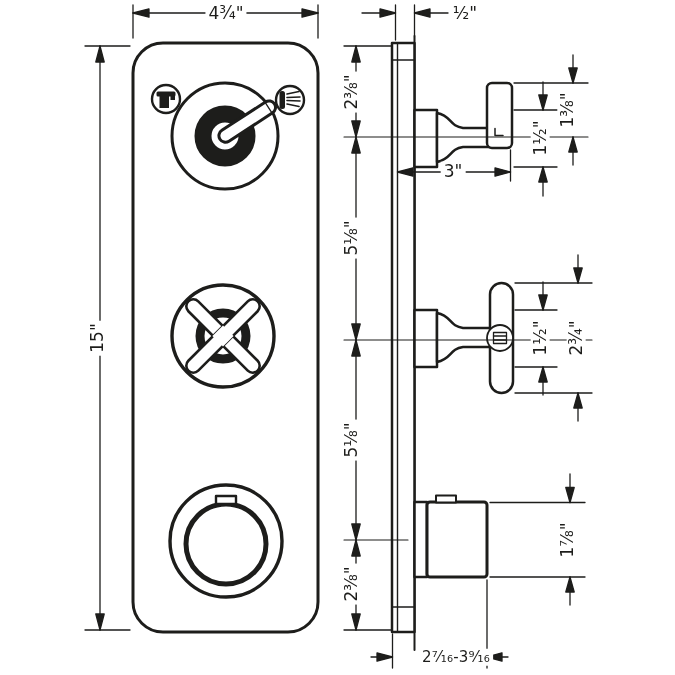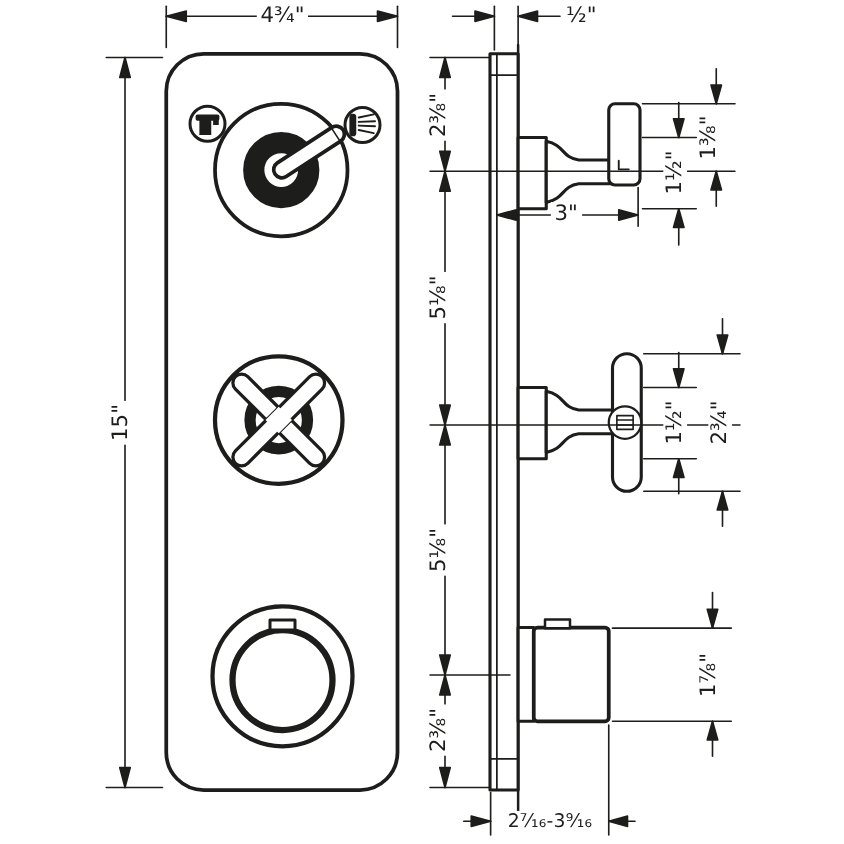--- a/index.html
+++ b/index.html
@@ -209,15 +209,15 @@
 <div class="dim-label rot" style="left:351px;top:92px;">2⅜"</div>
 <div class="dim-label rot" style="left:351px;top:238px;">5⅛"</div>
 <div class="dim-label rot" style="left:351px;top:440px;">5⅛"</div>
 <div class="dim-label rot" style="left:351px;top:584px;">2⅜"</div>
 <div class="dim-label" style="left:453px;top:171px;">3"</div>
 <div class="dim-label rot" style="left:567px;top:110px;">1⅜"</div>
 <div class="dim-label rot" style="left:540px;top:138px;">1½"</div>
 <div class="dim-label rot" style="left:540px;top:338px;">1½"</div>
 <div class="dim-label rot" style="left:576px;top:338px;">2¾"</div>
 <div class="dim-label rot" style="left:567px;top:540px;">1⅞"</div>
-<div class="dim-label small" style="left:440px;top:657px;">2⁷⁄₁₆-3⁹⁄₁₆</div>
+<div class="dim-label small" style="left:456px;top:657px;">2⁷⁄₁₆-3⁹⁄₁₆</div>
 
 </div>
 
 </body></html>

